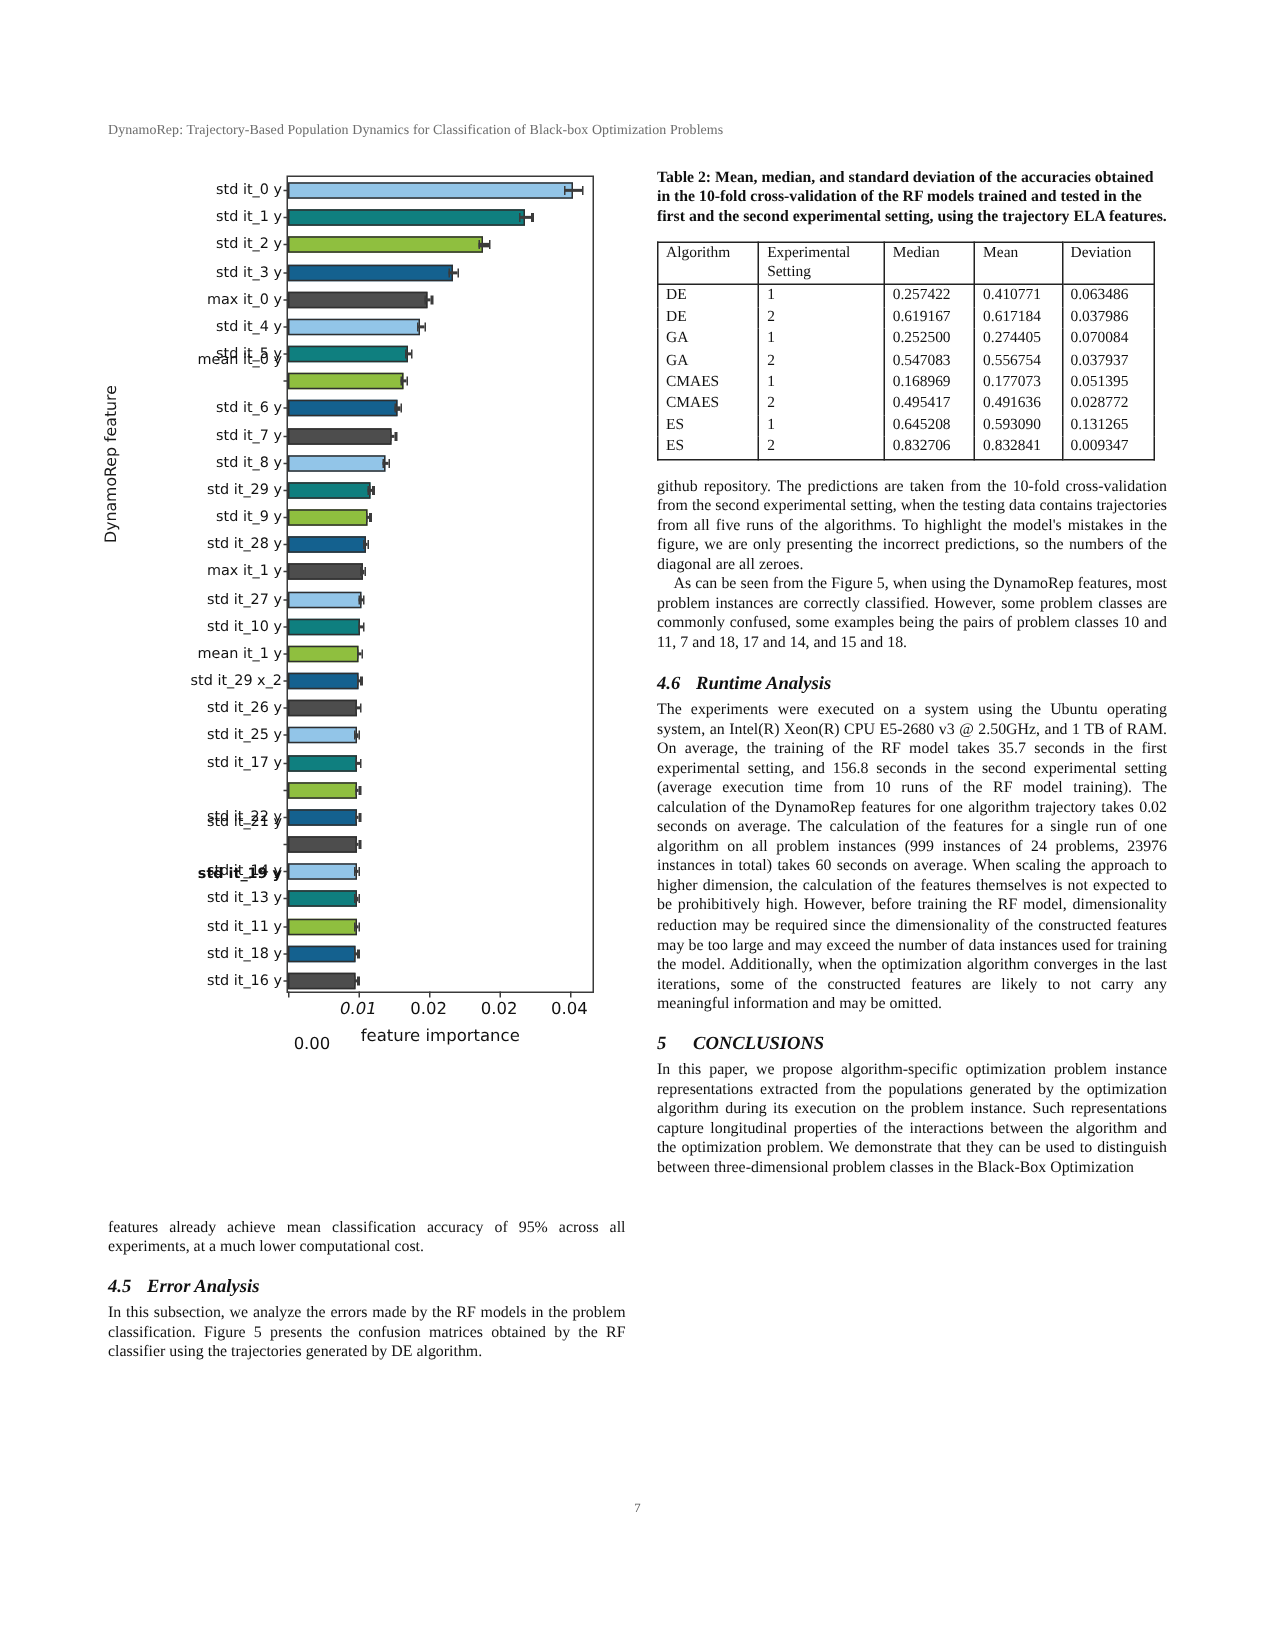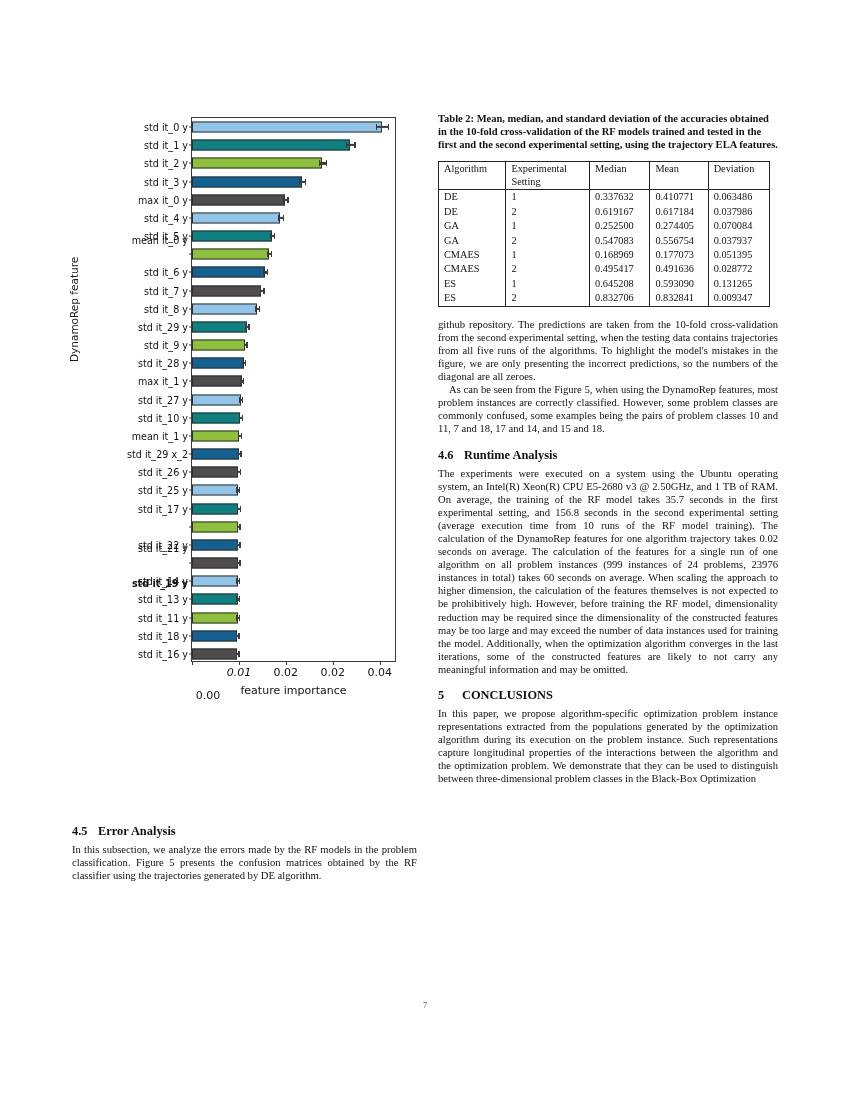--- a/index.html
+++ b/index.html
@@ -50,20 +50,21 @@
     text-align: justify;
     text-justify: inter-word;
     hyphens: auto;
   }
   p.body.indent { text-indent: 11px; }
   h2.sec {
     font-size: 12.4px;
     font-weight: bold;
     margin: 12px 0 4px 0;
     font-family: "Liberation Serif", serif;
+    font-style: italic;
   }
   h2.sec .num { display: inline-block; min-width: 26px; }
   h2.sec.caps .num { min-width: 24px; }
 
   
   .figure-wrap {
     position: absolute;
     left: 72px; top: 112px;
     width: 345px; height: 600px;
   }
@@ -204,20 +205,21 @@
   .c-mean { width: 58px; }
   .c-dev { width: 62px; }
   .table-block { margin-bottom: 11px; }
   .right-text p.body { margin-top: 0; }
 </style>
 </head>
 <body>
 
 <div class="page">
 
+  <div class="running-head">DynamoRep: Trajectory-Based Population Dynamics for Classification of Black-box Optimization Problems</div>
 
   <div class="figure-wrap">
     <div class="chart">
       <div class="ylabel-axis">DynamoRep feature</div>
       <div class="plot" id="plotArea">
           <div class="tickmark" style="top: 9.08333px;"></div>
           <div class="rowlabel" style="top: 9.08333px;">std it_0 y</div>
           <div class="bar" style="top: 9.08333px; width: 189.989px; background: rgb(146, 197, 232);"></div>
           <div class="errbar" style="top: 9.08333px; left: 183.89px; width: 12.1968px;"></div>
           <div class="errcap" style="top: 9.08333px; left: 183.89px;"></div>
@@ -406,20 +408,21 @@
           <div class="xticklabel" style="left: 140.732px;">0.02</div>
           <div class="xtick" style="left: 187.643px;"></div>
           <div class="xticklabel" style="left: 187.643px;">0.04</div>
         </div>
       <div class="xlabel-axis">feature importance</div>
     </div>
   </div>
 
 
   <div class="left-bottom">
+    <p class="body">features already achieve mean classification accuracy of 95% across all experiments, at a much lower computational cost.</p>
     <h2 class="sec">
       <span class="num">4.5</span><span>Error Analysis</span>
     </h2>
     <p class="body">In this subsection, we analyze the errors made by the RF models in the problem classification. Figure 5 presents the confusion matrices obtained by the RF classifier using the trajectories generated by DE algorithm.</p>
   </div>
 
   <div class="col-right">
 
     <div class="table-block">
       <div class="table-caption">Table 2: Mean, median, and standard deviation of the accuracies obtained in the 10-fold cross-validation of the RF models trained and tested in the first and the second experimental setting, using the trajectory ELA features.</div>
@@ -437,21 +440,21 @@
             <th>Setting</th>
             <th></th>
             <th></th>
             <th></th>
           </tr>
         </thead>
         <tbody id="tableBody">
             <tr>
               <td>DE</td>
               <td>1</td>
-              <td>0.337632</td>
+              <td>0.257422</td>
               <td>0.410771</td>
               <td>0.063486</td>
             </tr>
             <tr>
               <td>DE</td>
               <td>2</td>
               <td>0.619167</td>
               <td>0.617184</td>
               <td>0.037986</td>
             </tr>

